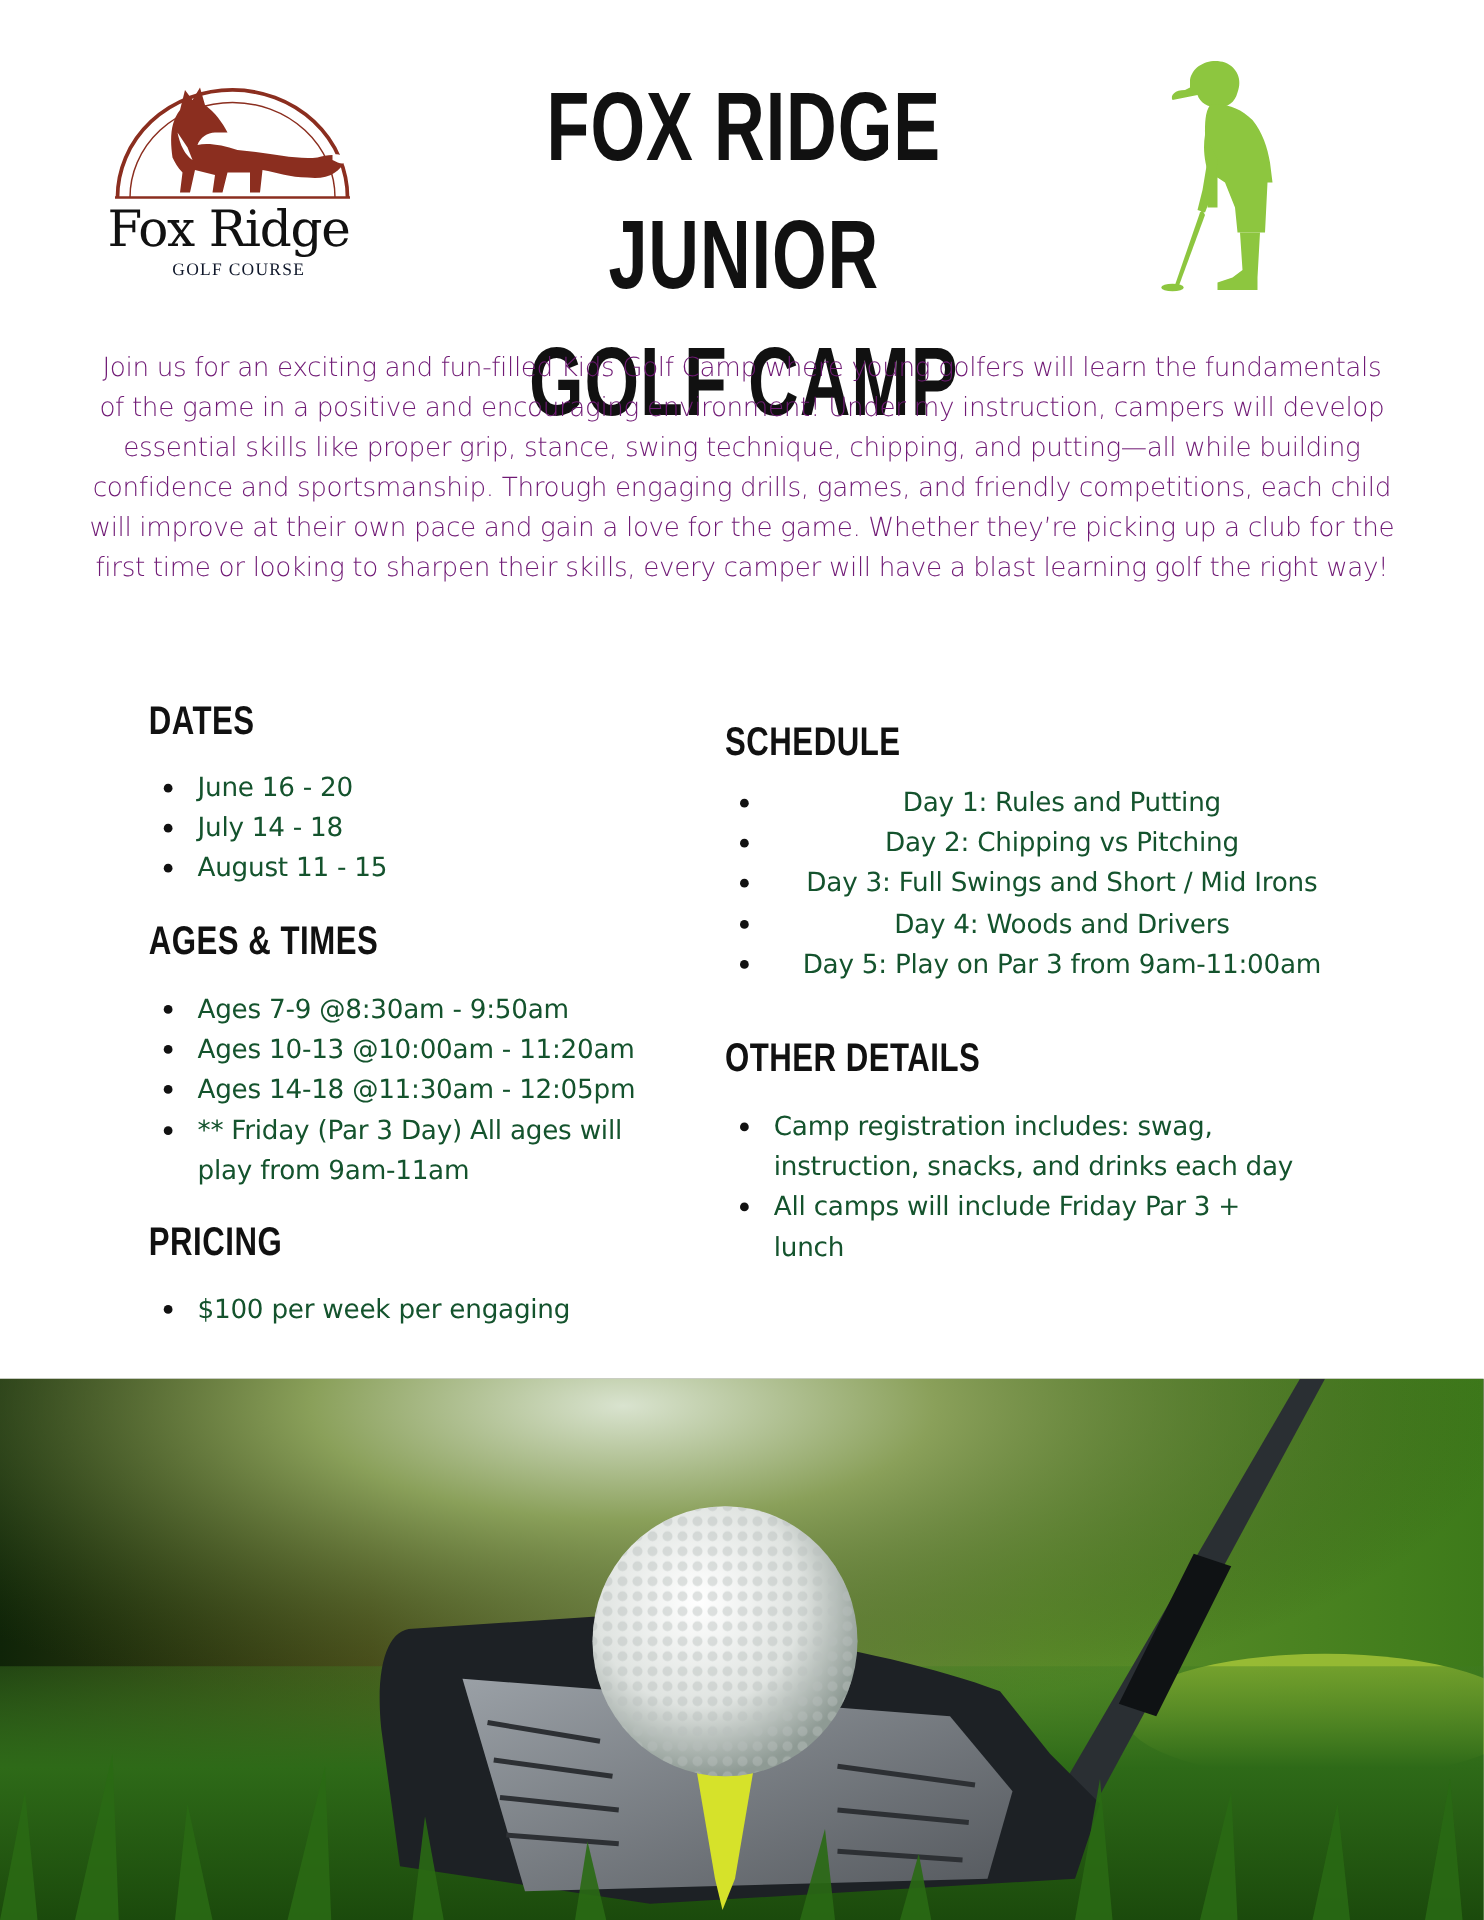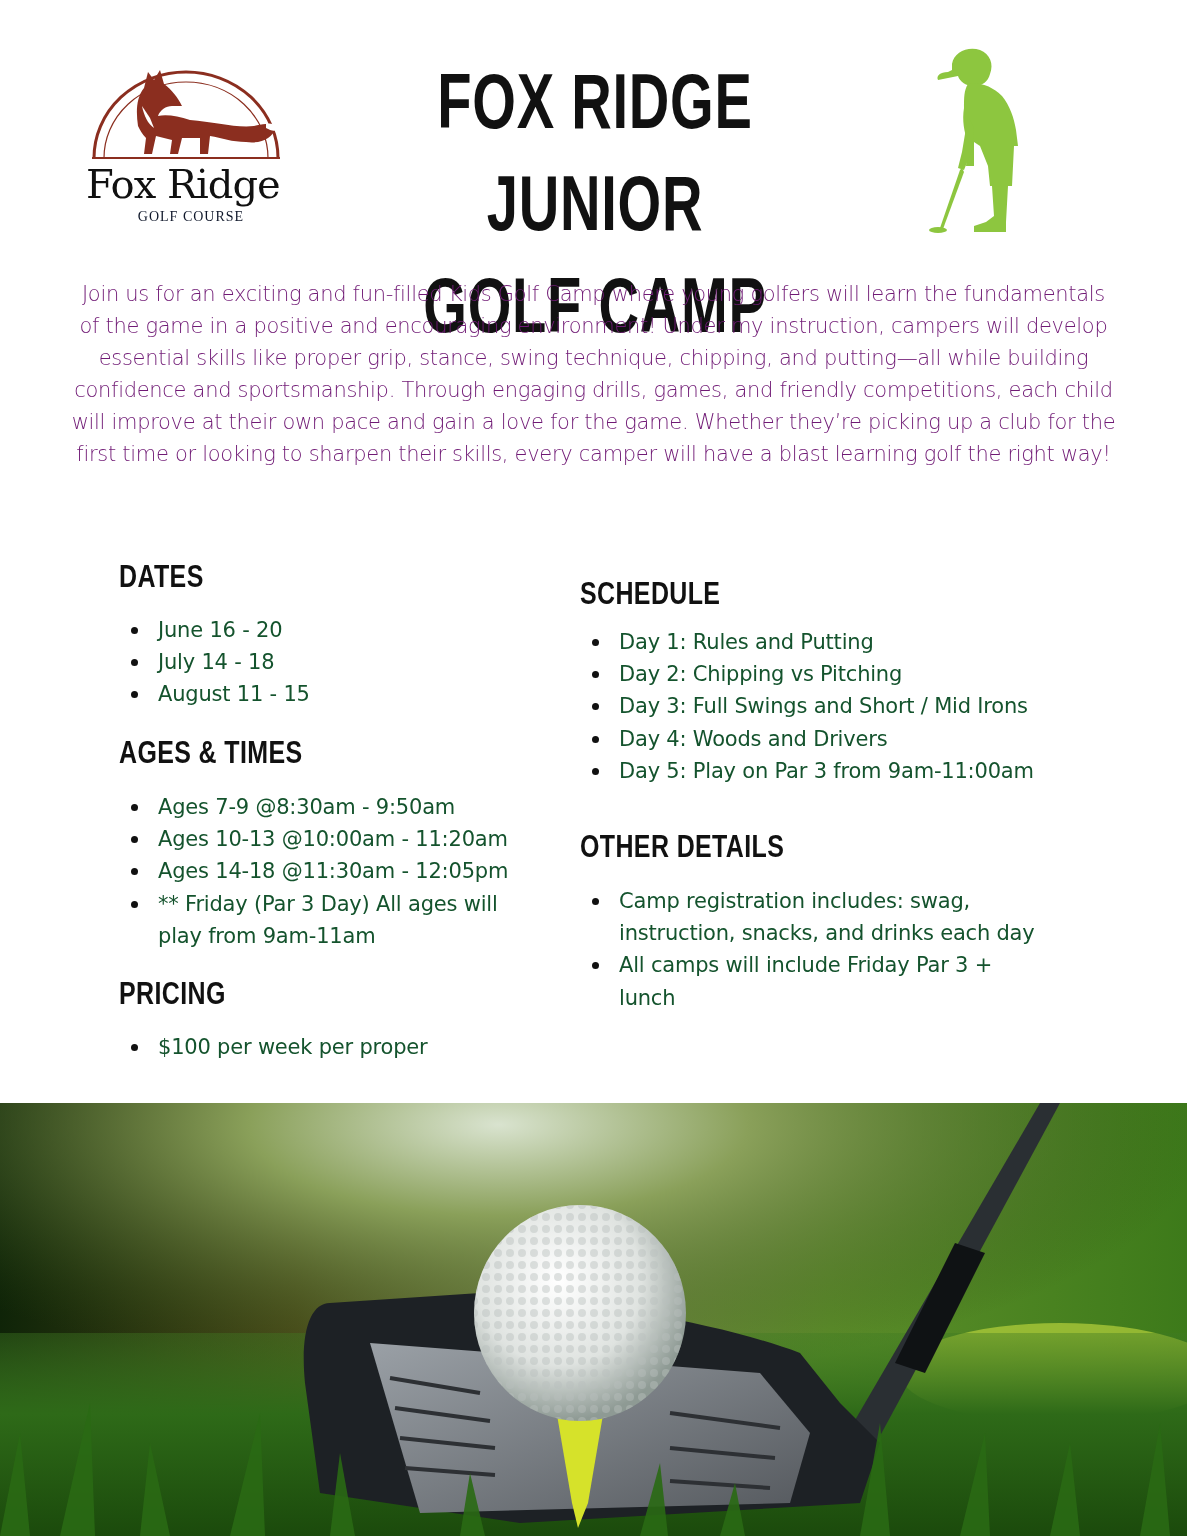--- a/index.html
+++ b/index.html
@@ -120,25 +120,25 @@
 <h2 class="section-head" style="left:119px; top:734px;">AGES &amp; TIMES</h2>
 <ul class="list" style="left:119px; top:791px; width:420px;">
   <li>Ages 7-9 @8:30am - 9:50am</li>
   <li>Ages 10-13 @10:00am - 11:20am</li>
   <li>Ages 14-18 @11:30am - 12:05pm</li>
   <li>** Friday (Par 3 Day) All ages will play from 9am-11am</li>
 </ul>
 
 <h2 class="section-head" style="left:119px; top:975px;">PRICING</h2>
 <ul class="list" style="left:119px; top:1031px; width:420px;">
-  <li>$100 per week per proper</li>
+  <li>$100 per week per engaging</li>
 </ul>
 
 <h2 class="section-head" style="left:580px; top:575px;">SCHEDULE</h2>
-<ul class="list" style="left:580px; top:626px; width:500px;">
+<ul class="list" style="left:580px; top:626px; width:500px;text-align:center;">
   <li>Day 1: Rules and Putting</li>
   <li>Day 2: Chipping vs Pitching</li>
   <li>Day 3: Full Swings and Short / Mid Irons</li>
   <li>Day 4: Woods and Drivers</li>
   <li>Day 5: Play on Par 3 from 9am-11:00am</li>
 </ul>
 
 <h2 class="section-head" style="left:580px; top:828px;">OTHER DETAILS</h2>
 <ul class="list" style="left:580px; top:885px; width:460px;">
   <li>Camp registration includes: swag, instruction, snacks, and drinks each day</li>

